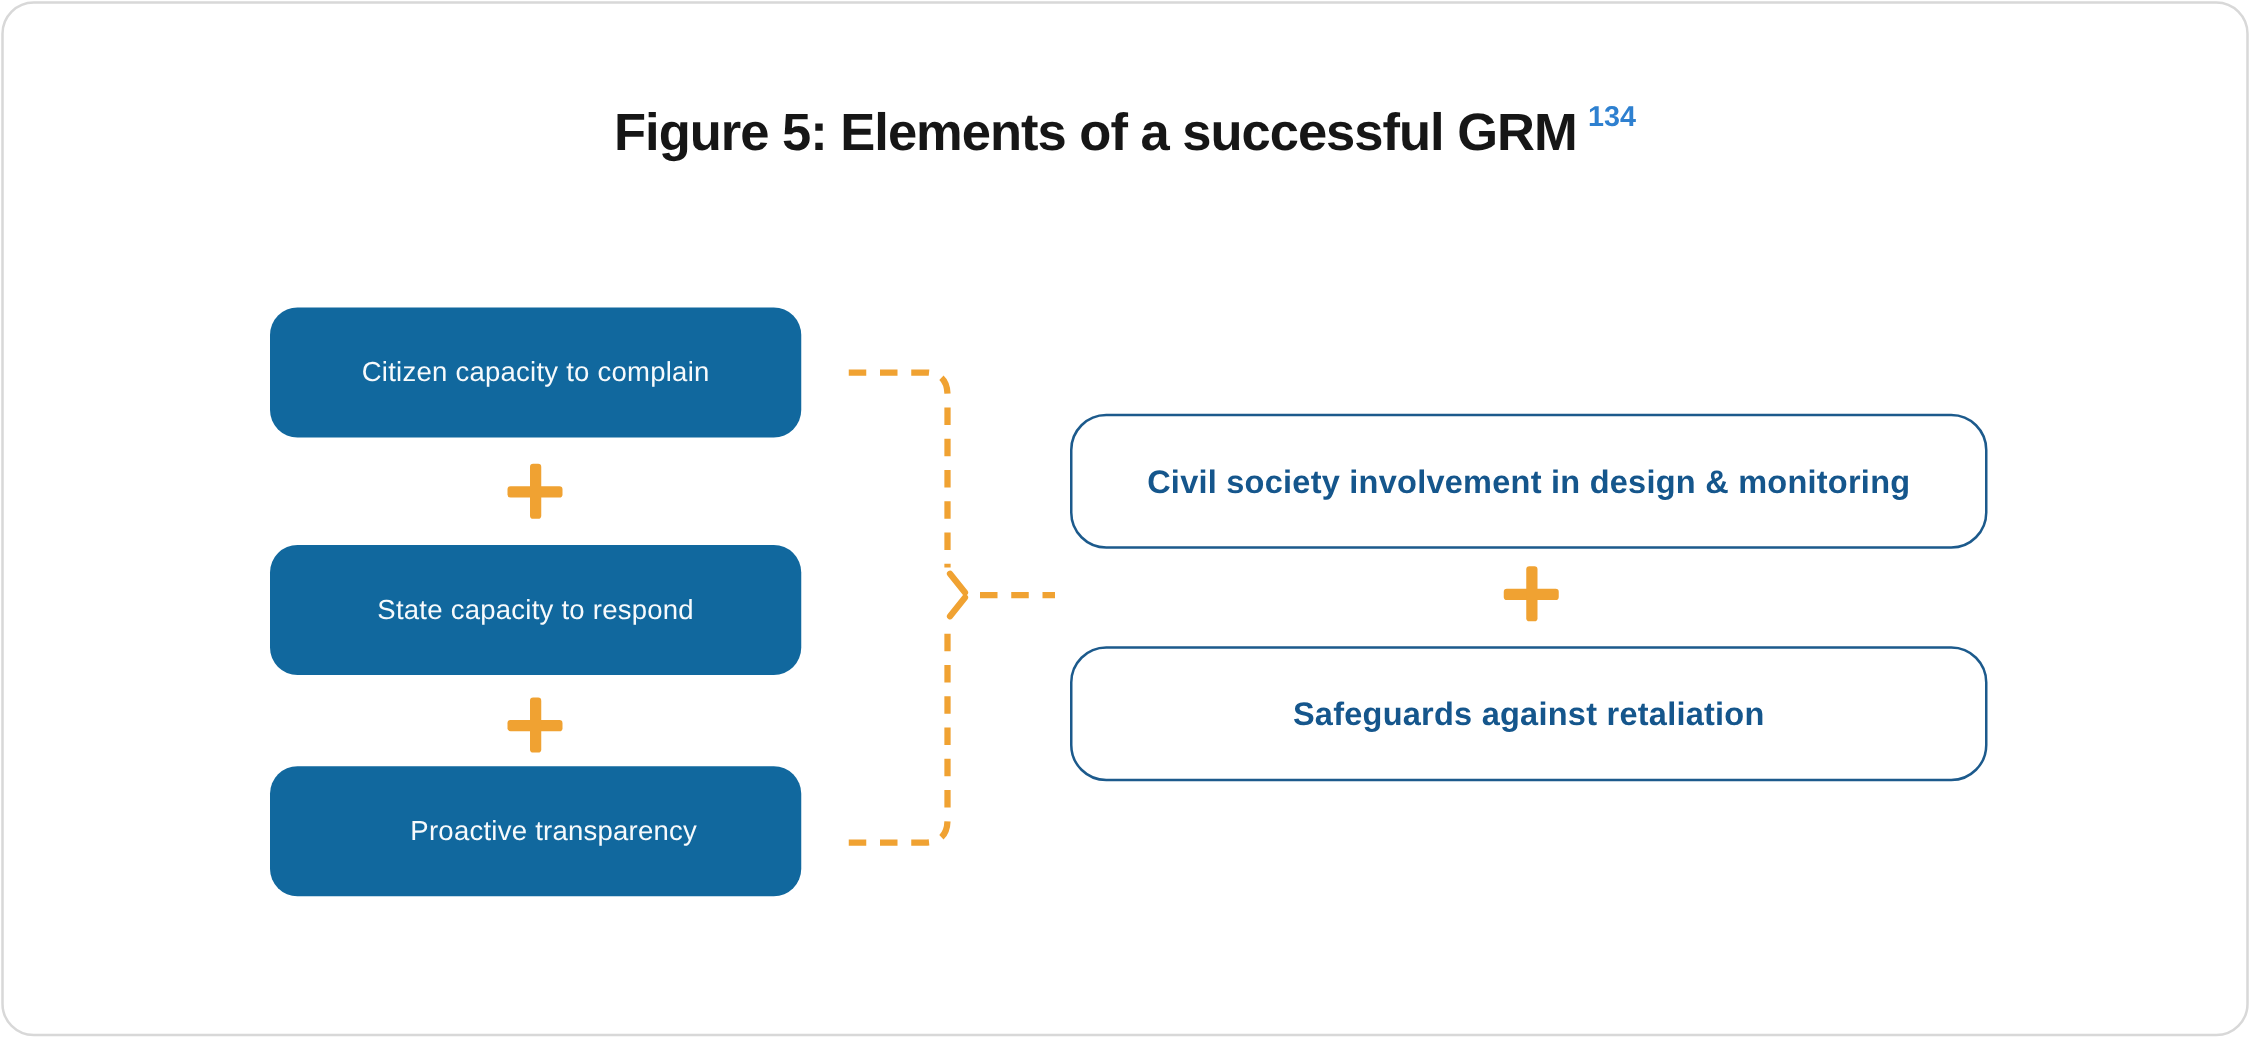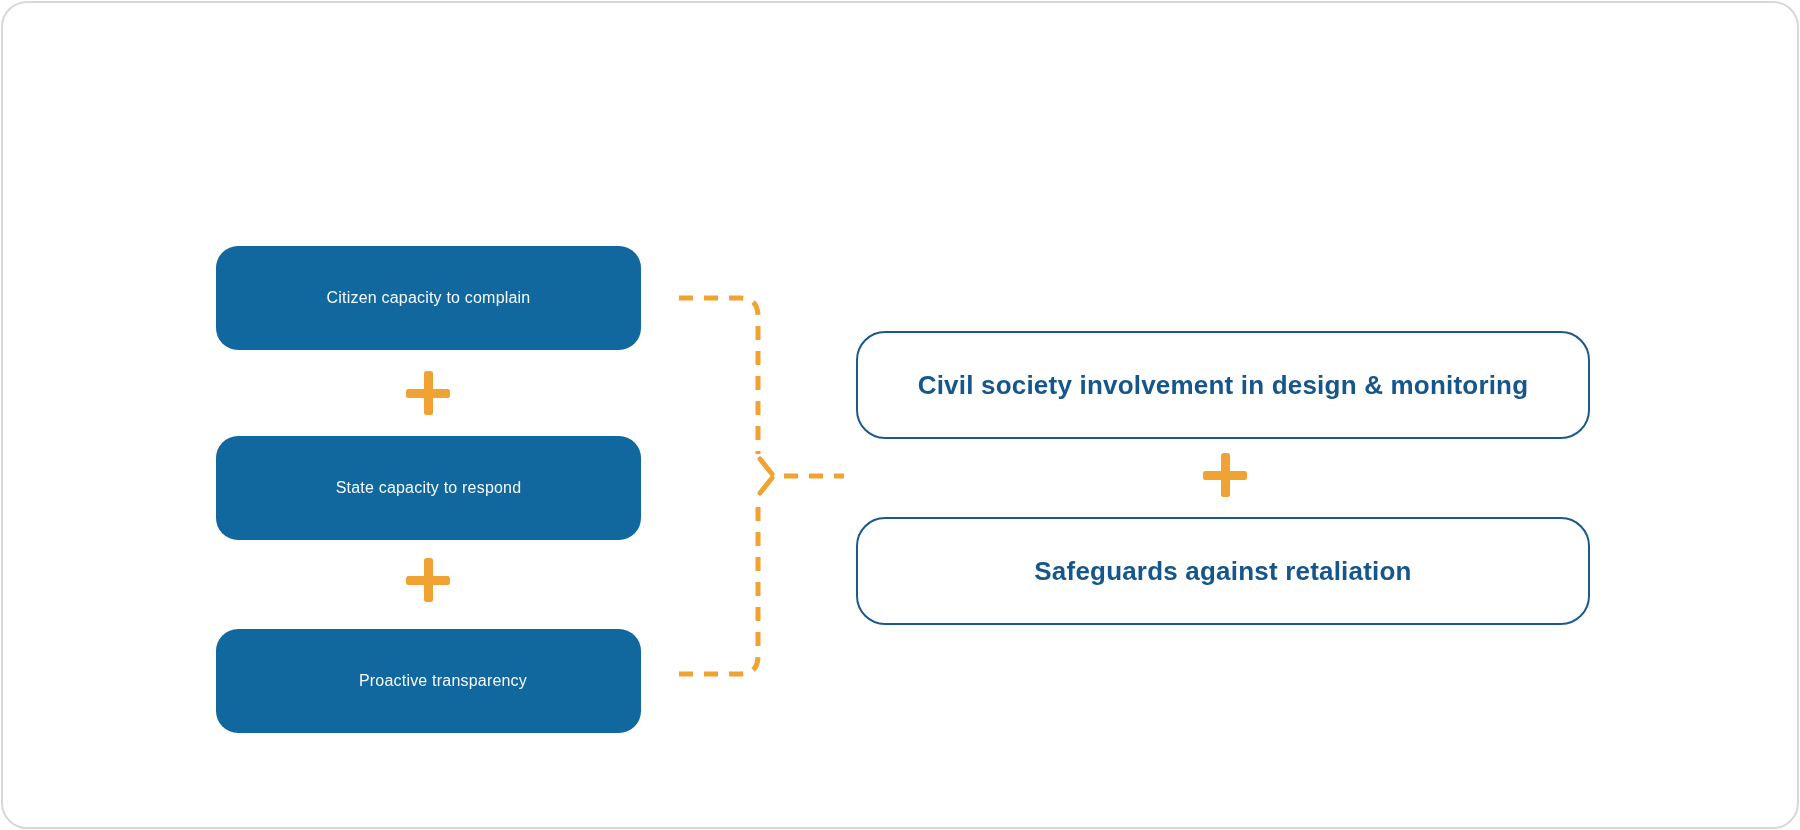--- a/index.html
+++ b/index.html
@@ -38,26 +38,26 @@
   }
   .connectors{position:absolute;left:0;top:0;width:1800px;height:830px;pointer-events:none;}
   .dash{fill:none;stroke:var(--accent-orange);stroke-width:5;stroke-dasharray:14 11;stroke-linejoin:round;}
   .solid{fill:none;stroke:var(--accent-orange);stroke-width:5;stroke-linecap:round;}
   .left-box{
     position:absolute;left:213px;width:425px;height:104px;
     background:var(--box-blue);
     border-radius:22px;
     display:flex;align-items:center;justify-content:center;
     color:var(--box-text);
-    font-size:16px;font-weight:400;letter-spacing:0.2px;
+    font-size:22px;font-weight:400;letter-spacing:0.2px;
     text-align:center;
   }
   .left-box.b1{top:243px;}
   .left-box.b2{top:433px;}
-  .left-box.b3{top:626px;padding-left:29px;}
+  .left-box.b3{top:610px;padding-left:29px;}
   .plus{position:absolute;width:44px;height:44px;}
   .plus::before{
     content:"";position:absolute;left:0;top:17.5px;width:44px;height:9px;
     background:var(--accent-orange);border-radius:2.5px;
   }
   .plus::after{
     content:"";position:absolute;top:0;left:17.5px;width:9px;height:44px;
     background:var(--accent-orange);border-radius:2.5px;
   }
   .plus.p1{left:403px;top:368px;}
@@ -80,20 +80,23 @@
     text-align:center;
   }
   .right-box.r1{top:328px;}
   .right-box.r2{top:514px;}
 </style>
 </head>
 <body>
 
 <div class="card">
 
+  <div class="figure-title">
+    <span>Figure 5: Elements of a successful GRM</span><sup>134</sup>
+  </div>
 
   <svg class="connectors" viewBox="0 0 1800 830" xmlns="http://www.w3.org/2000/svg">
     <path class="dash" d="M676 295 H737 Q755 295 755 313 V451"></path>
     <path class="dash" d="M676 671 H737 Q755 671 755 653 V495"></path>
     <path class="solid" d="M757 456 L769 471"></path>
     <path class="solid" d="M757 490 L769 475"></path>
     <path class="dash" d="M781 473 H841"></path>
   </svg>
 
   <div class="left-box b1">

